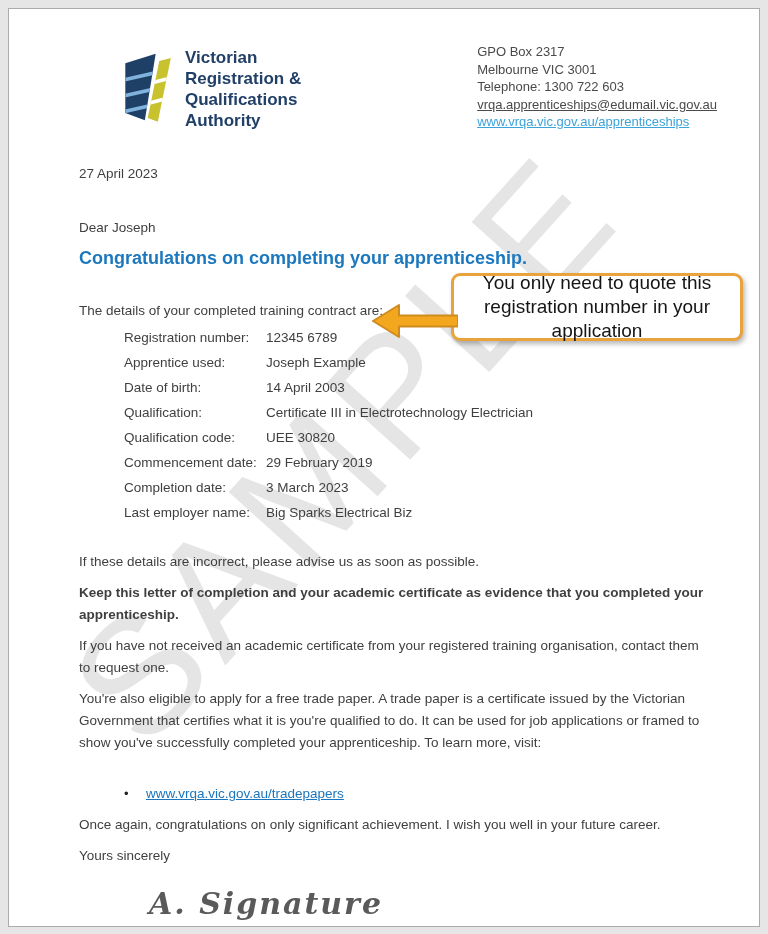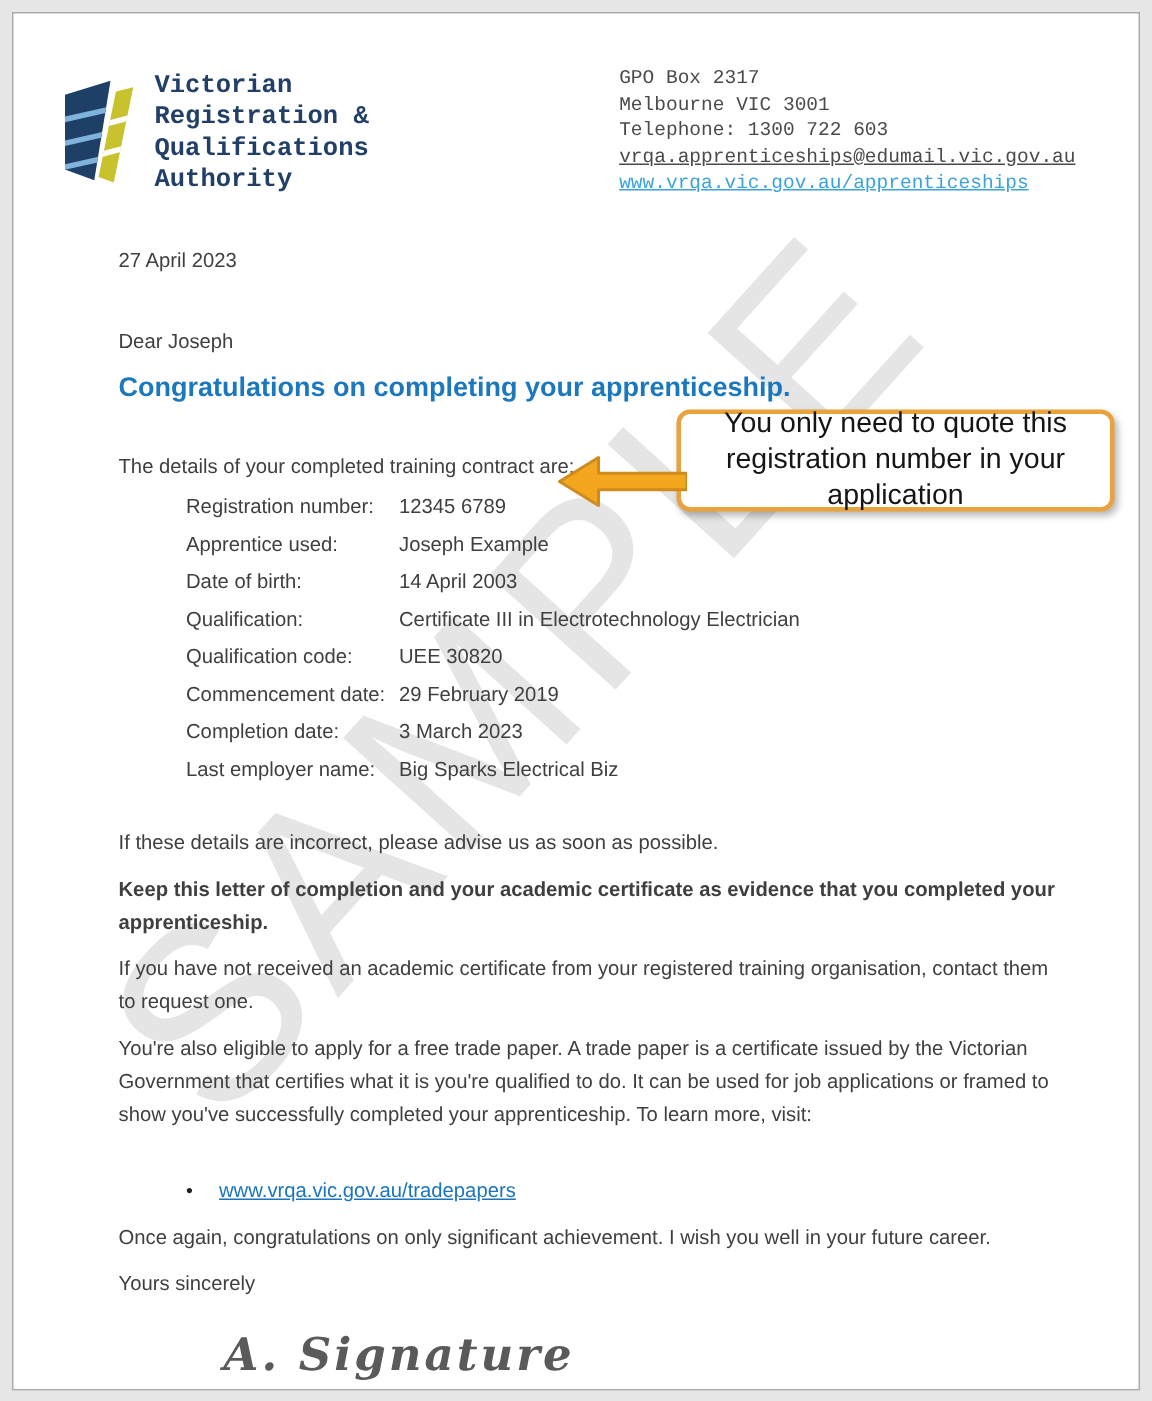--- a/index.html
+++ b/index.html
@@ -29,22 +29,21 @@
     white-space: nowrap;
     z-index: 1;
     pointer-events: none;
   }
   .content { position: relative; z-index: 2; }
   
   .header {
     display: flex;
     justify-content: space-between;
     align-items: flex-start;
-    padding: 32px 42px 0 30px;
-    font-family: Liberation Mono, monospace;
+    padding: 32px 42px 0 112px;
   }
   .brand { display: flex; align-items: flex-start; gap: 12px; }
   .brand-mark { width: 52px; height: 92px; flex: 0 0 auto; }
   .brand-text {
     font-size: 17px;
     line-height: 21px;
     font-weight: 600;
     color: #224067;
     padding-top: 6px;
   }

